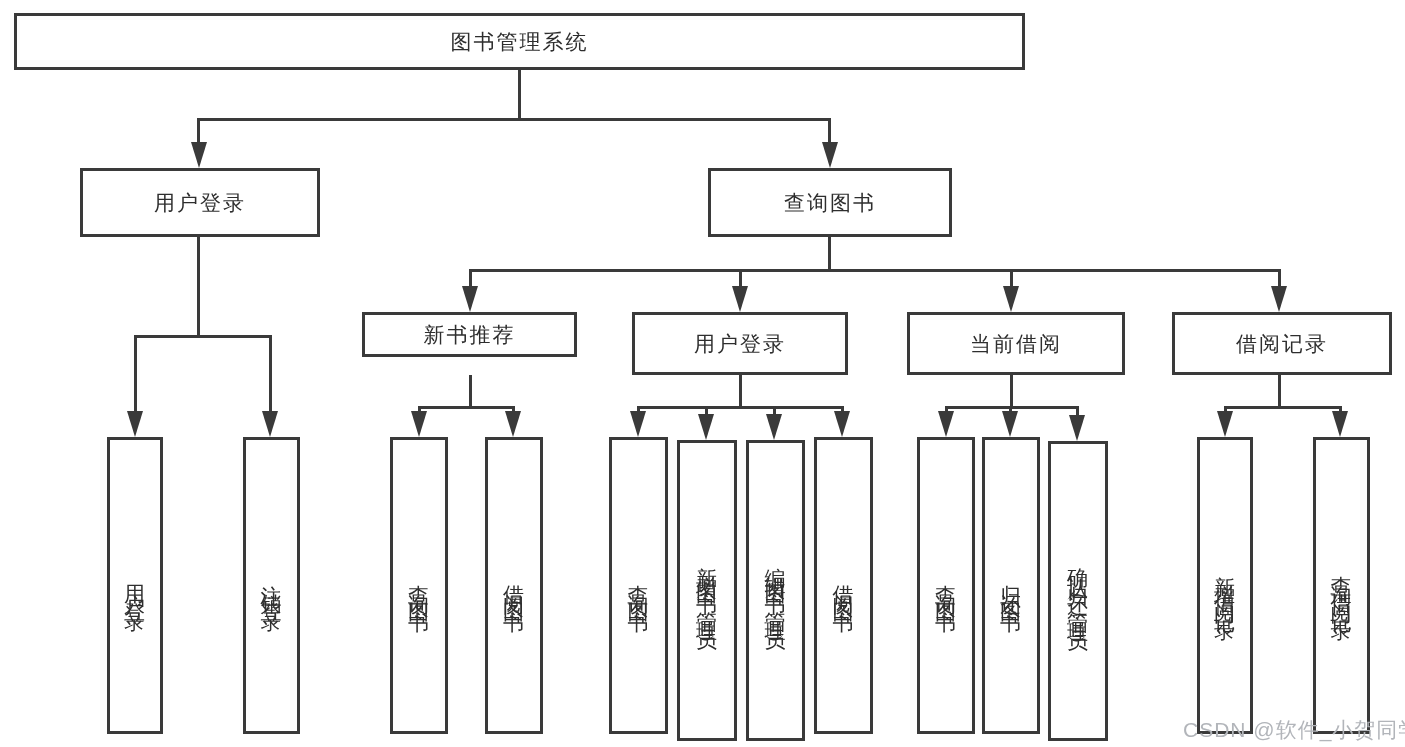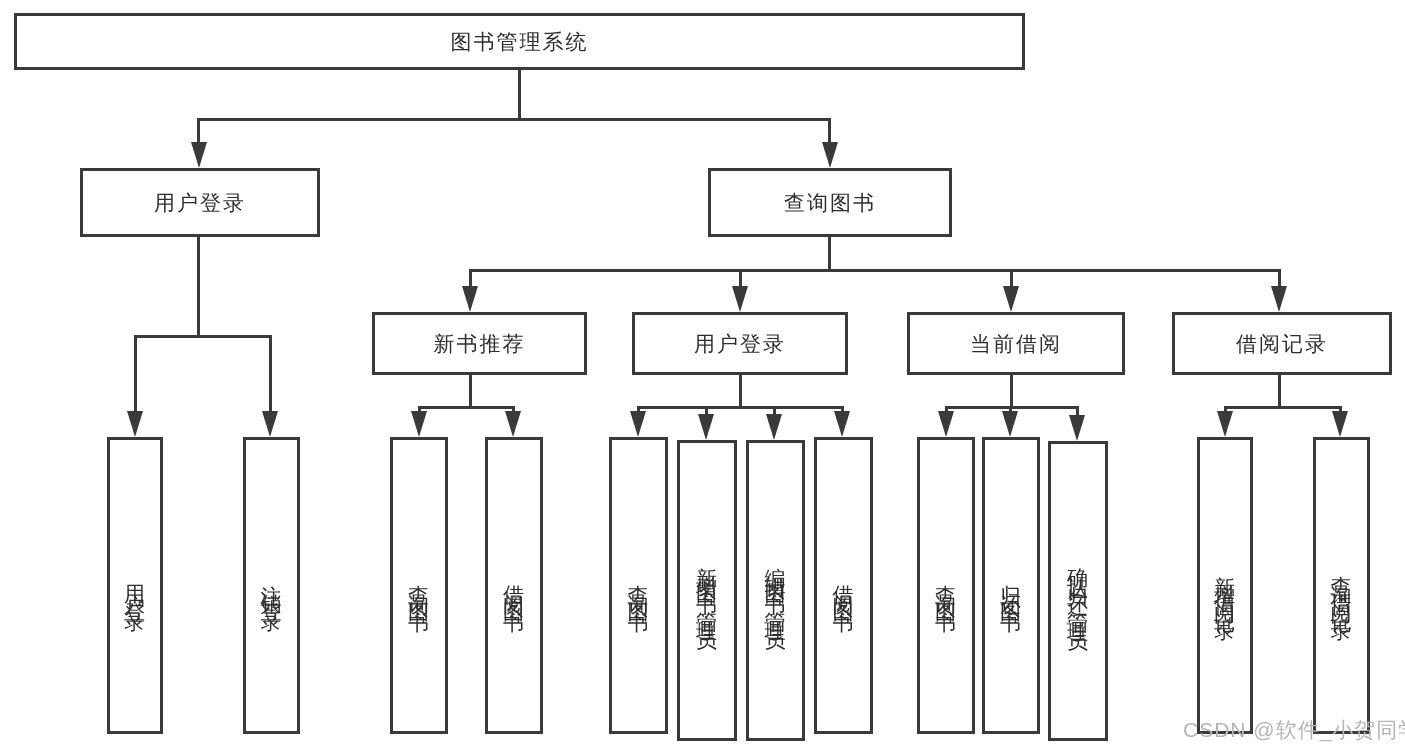--- a/index.html
+++ b/index.html
@@ -98,21 +98,21 @@
   </div>
 
   <div class="box hbox" style="left:80px;top:168px;width:240px;height:69px;">
     <span>用户登录</span>
   </div>
 
   <div class="box hbox" style="left:708px;top:168px;width:244px;height:69px;">
     <span>查询图书</span>
   </div>
 
-  <div class="box hbox" style="left:372px;top:312px;width:215px;height:63px;">
+  <div class="box hbox" style="left:362px;top:312px;width:215px;height:45px;">
     <span>新书推荐</span>
   </div>
 
   <div class="box hbox" style="left:632px;top:312px;width:216px;height:63px;">
     <span>用户登录</span>
   </div>
 
   <div class="box hbox" style="left:907px;top:312px;width:218px;height:63px;text-align:right;">
     <span>当前借阅</span>
   </div>

